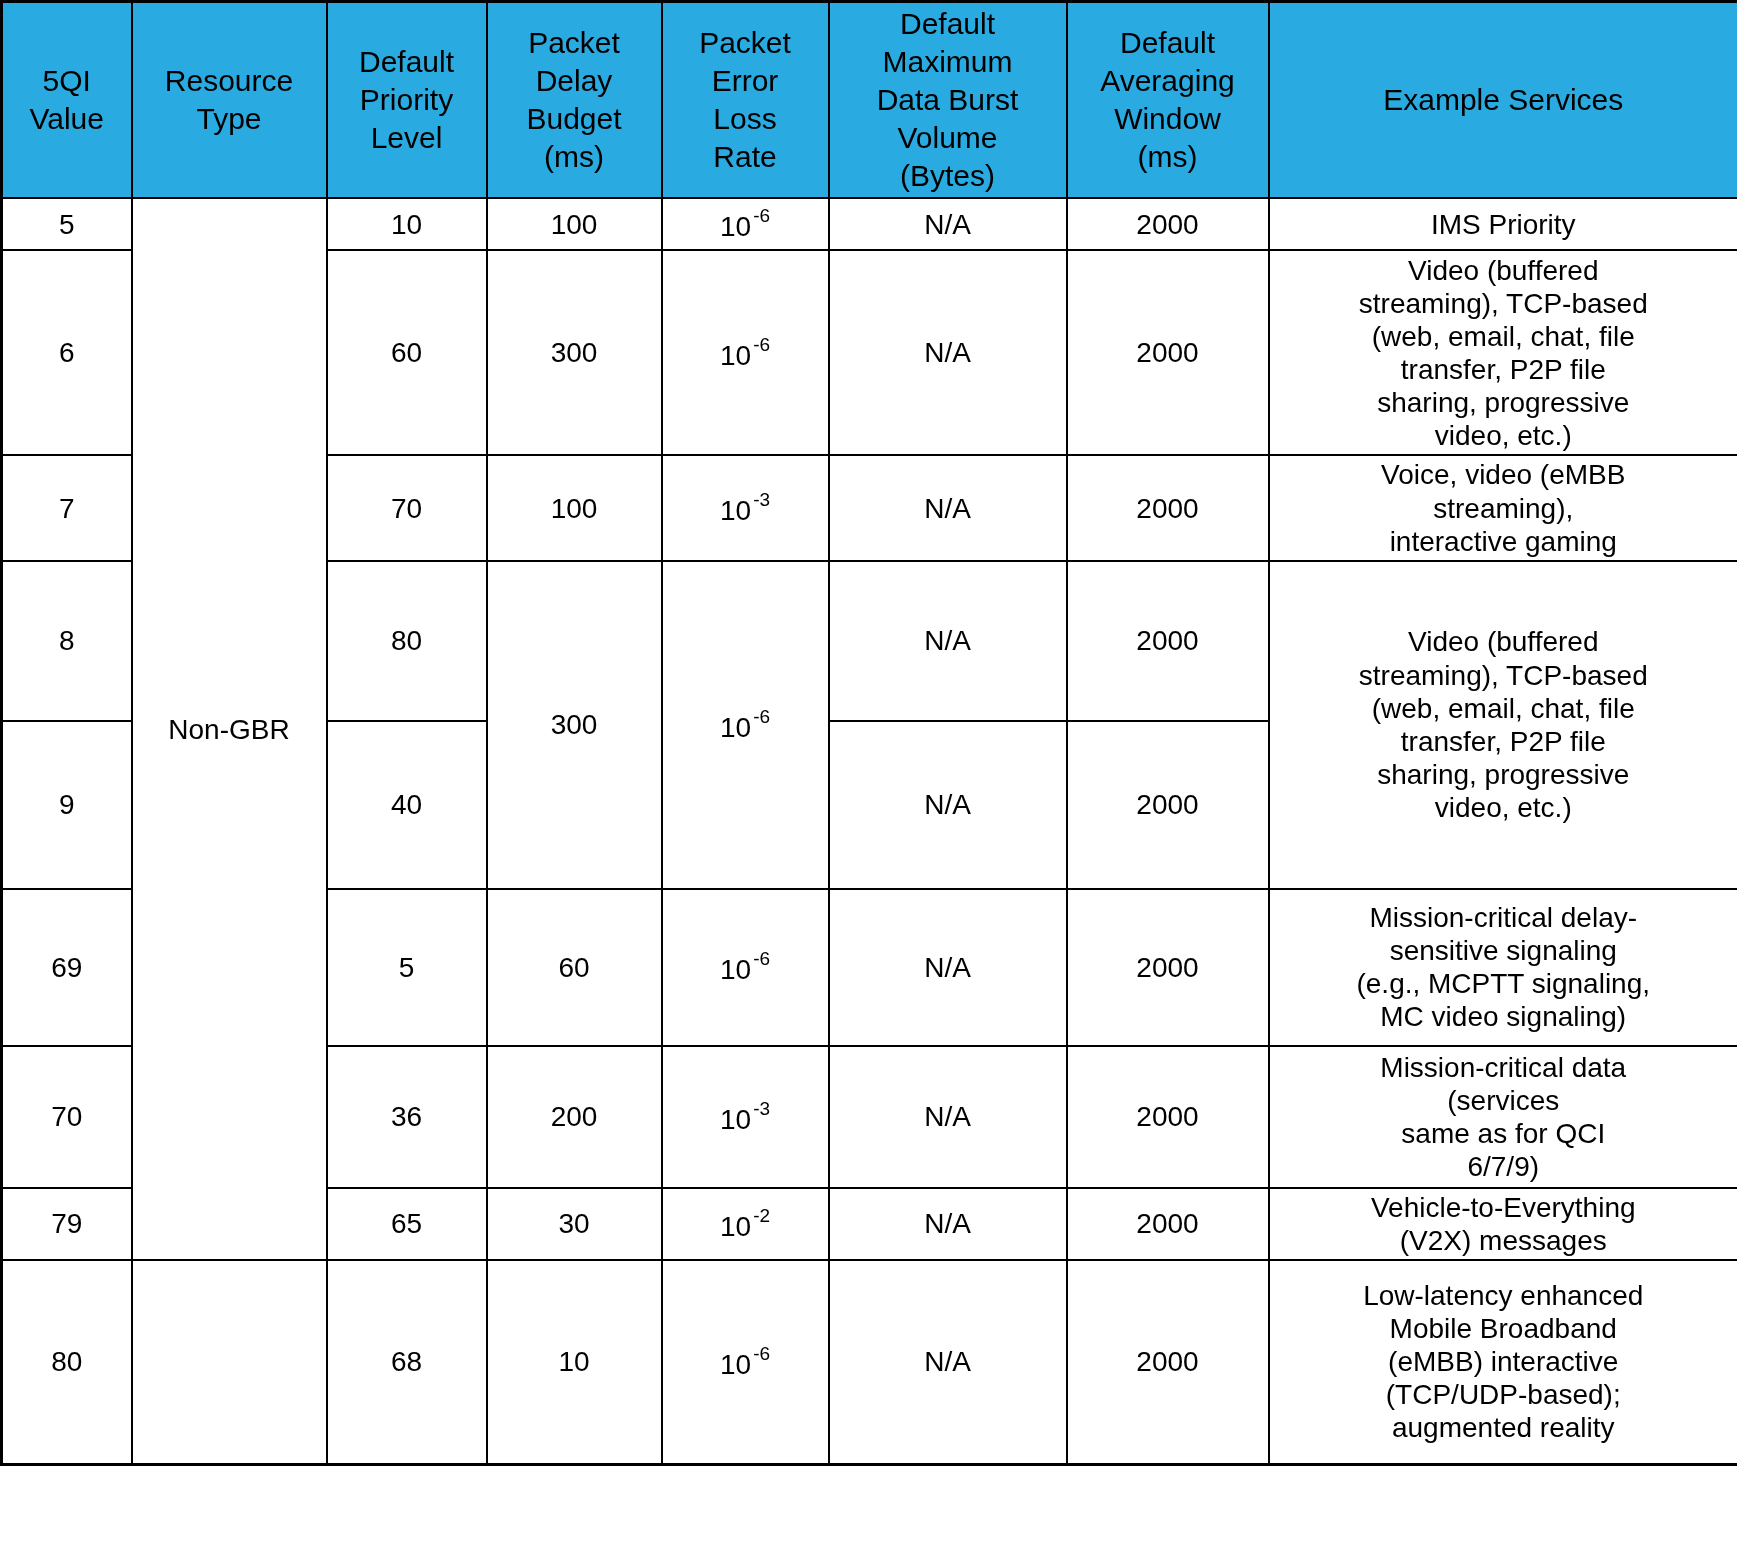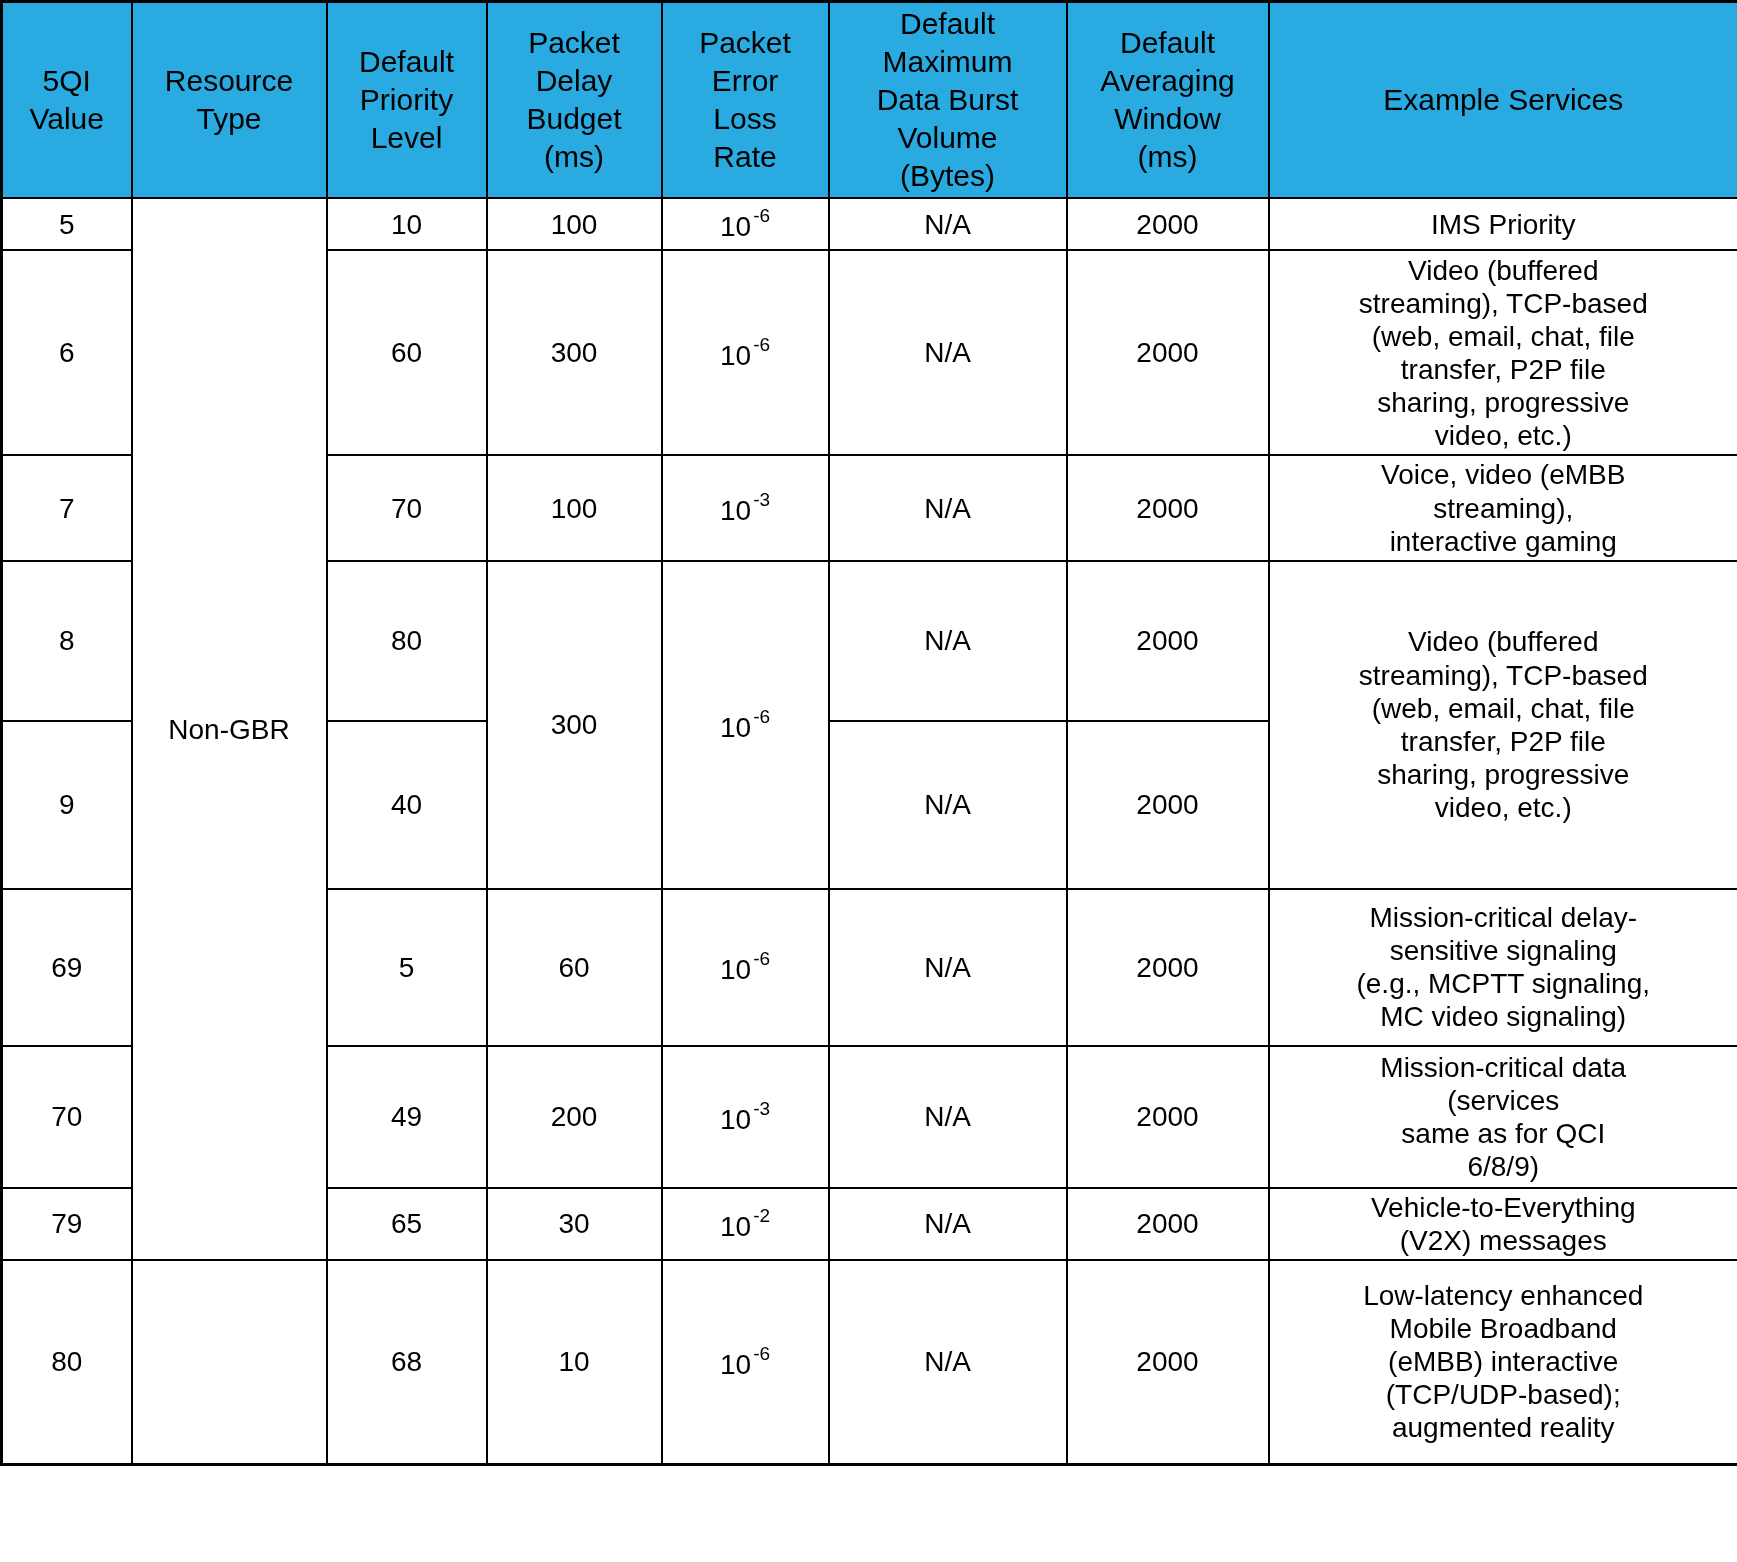--- a/index.html
+++ b/index.html
@@ -165,29 +165,29 @@
       <td><span>10</span><span class="exp">-6</span></td>
       <td>N/A</td>
       <td>2000</td>
       <td>Mission-critical delay-
 sensitive signaling
 (e.g., MCPTT signaling,
 MC video signaling)</td>
     </tr>
     <tr class="r70">
       <td>70</td>
-      <td>49</td>
+      <td>36</td>
       <td>200</td>
       <td><span>10</span><span class="exp">-3</span></td>
       <td>N/A</td>
       <td>2000</td>
       <td>Mission-critical data
 (services
 same as for QCI
-6/8/9)</td>
+6/7/9)</td>
     </tr>
     <tr class="r79">
       <td>79</td>
       <td>65</td>
       <td>30</td>
       <td><span>10</span><span class="exp">-2</span></td>
       <td>N/A</td>
       <td>2000</td>
       <td>Vehicle-to-Everything
 (V2X) messages</td>

